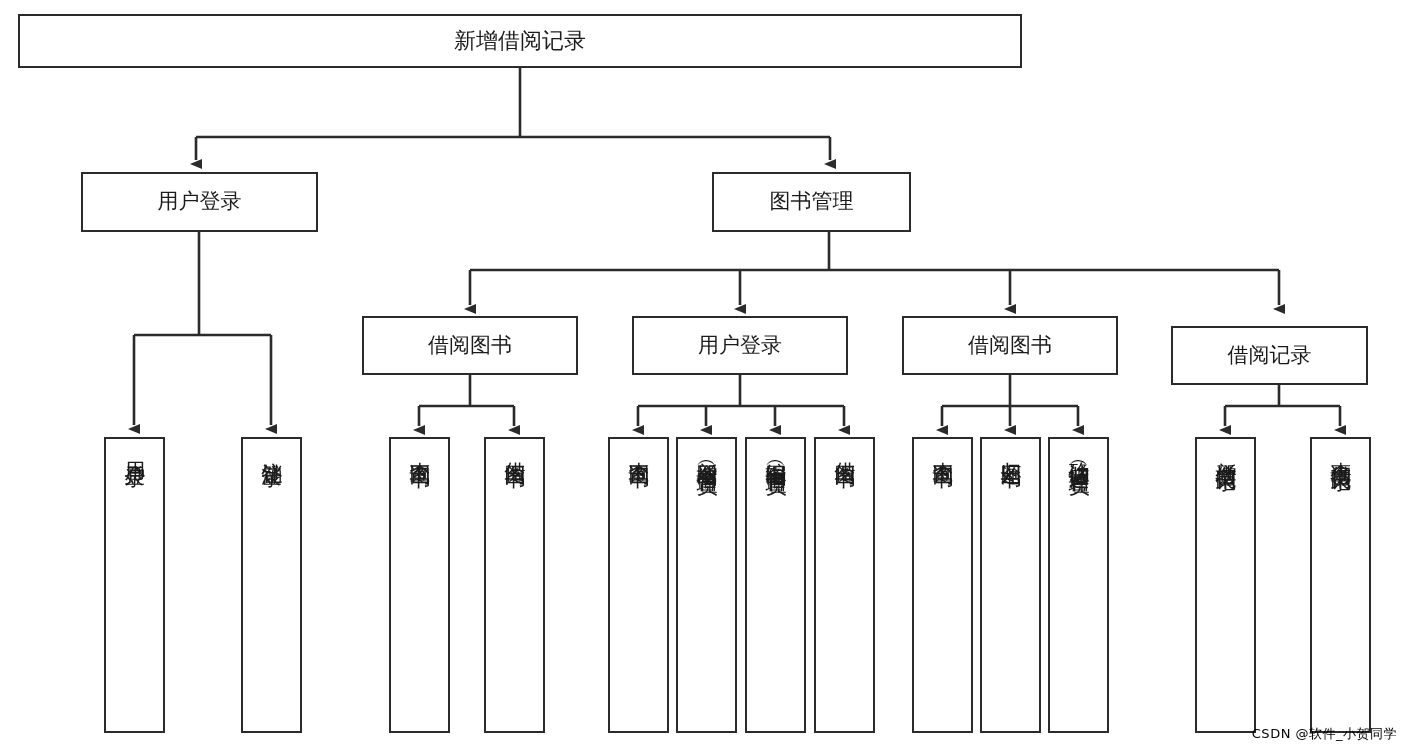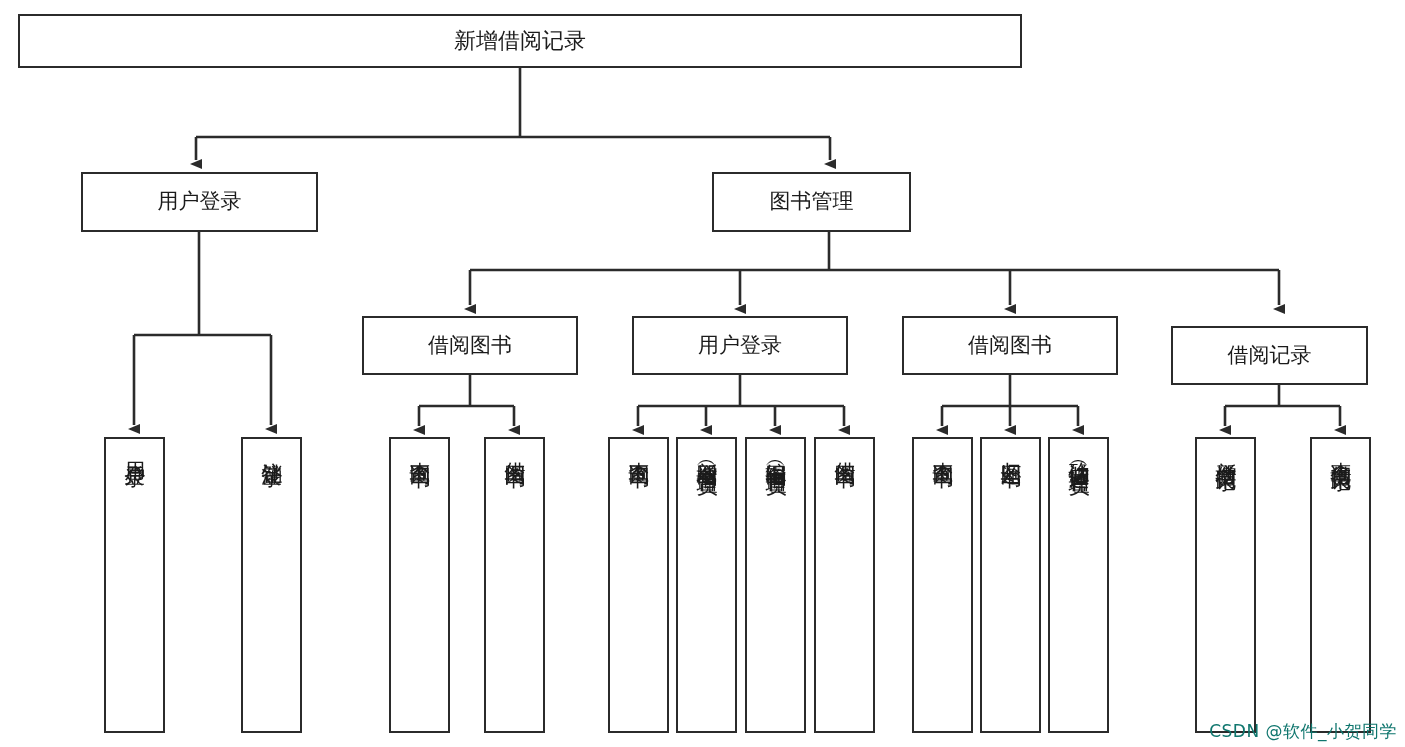--- a/index.html
+++ b/index.html
@@ -40,22 +40,22 @@
     writing-mode:vertical-rl;
     text-orientation:upright;
     font-size:21px;
     letter-spacing:2px;
     line-height:1;
   }
   .watermark{
     position:absolute;
     right:8px;
     bottom:4px;
-    font-size:17px;
-    color:#0f766e;
+    font-size:13px;
+    color:#000000;
     white-space:nowrap;
     letter-spacing:0.5px;
   }
 </style>
 </head>
 <body>
 
 <div id="diagram">
 
   <svg id="edges" viewBox="0 0 1405 747">

